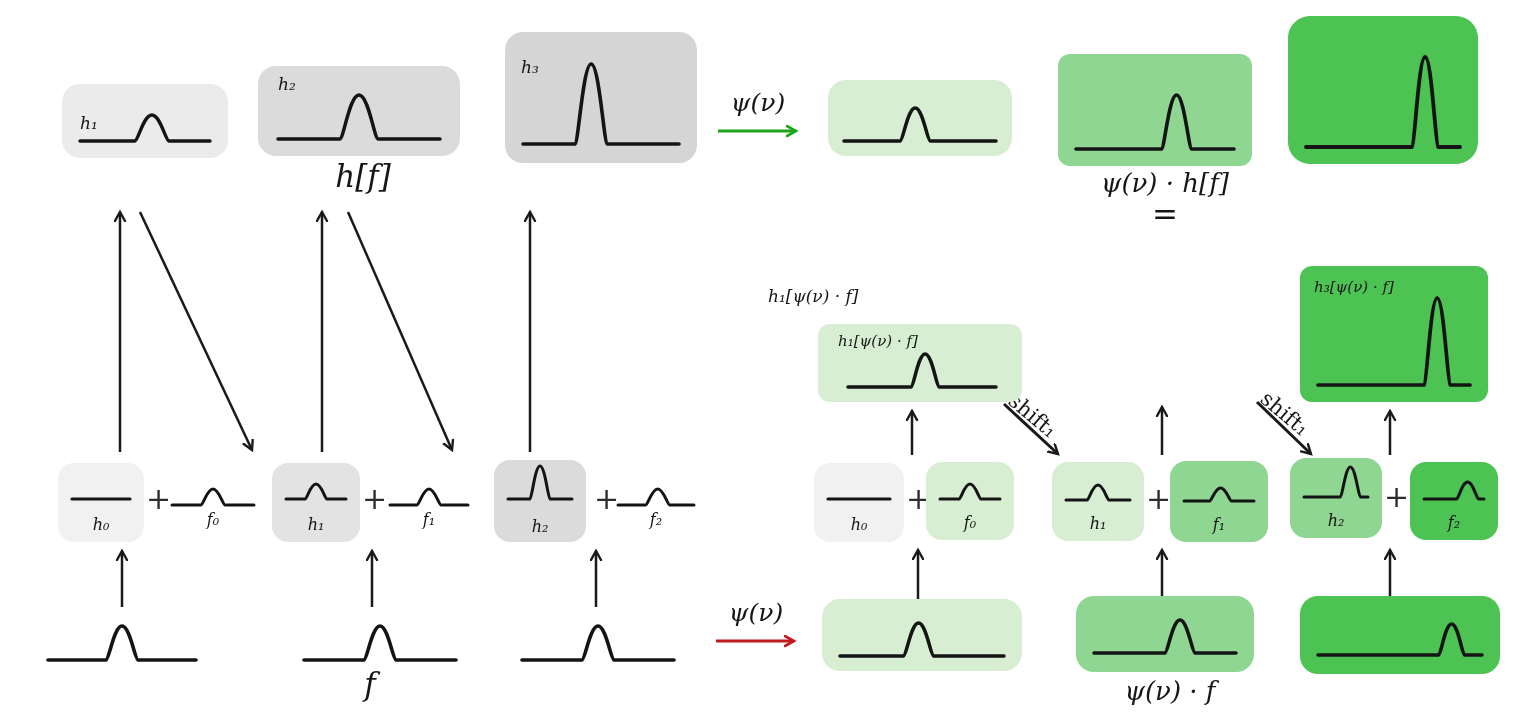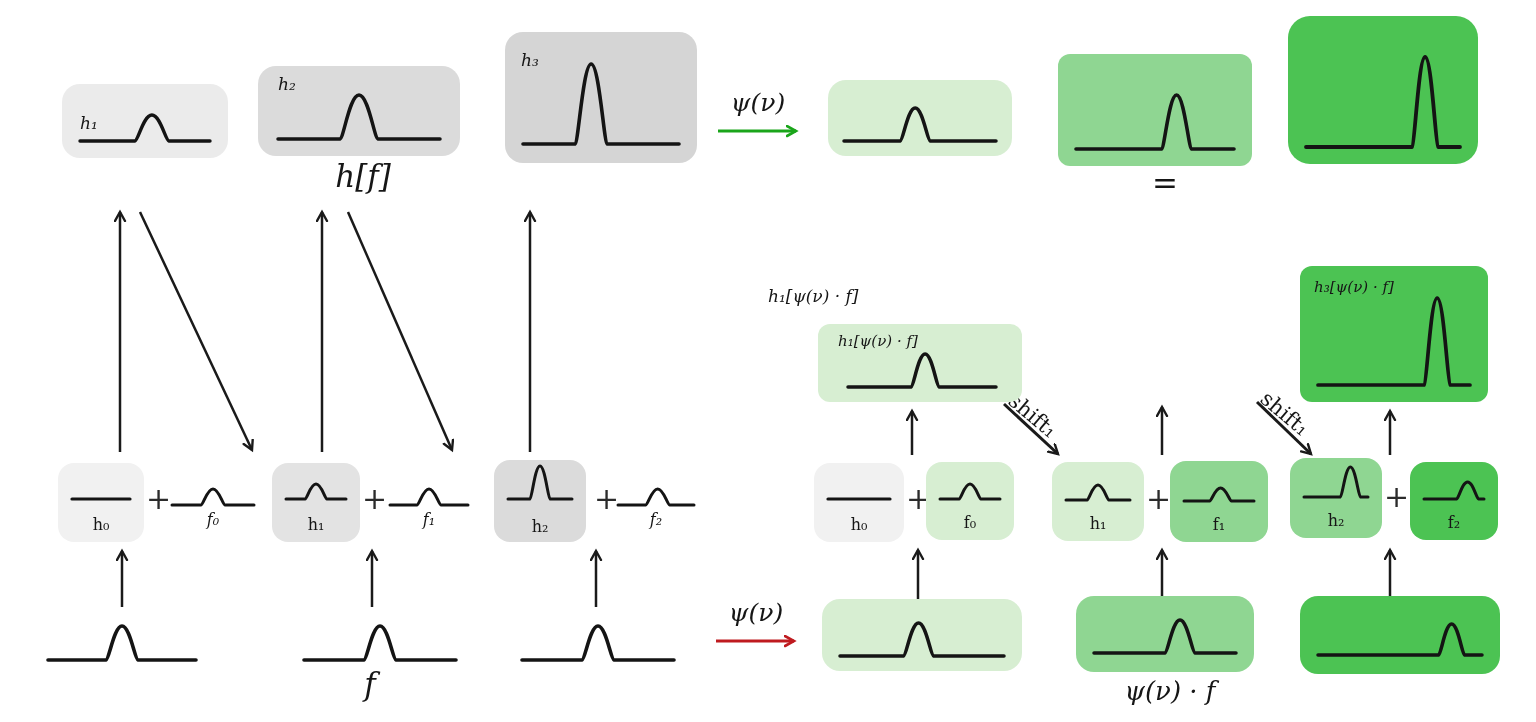--- a/index.html
+++ b/index.html
@@ -12,21 +12,21 @@
   .bg-g50{background:var(--gray-50)}
   .bg-g100{background:var(--gray-100)}
   .bg-g150{background:var(--gray-150)}
   .bg-g200{background:var(--gray-200)}
   .bg-g300{background:var(--gray-300)}
   .bg-gl{background:var(--green-light)}
   .bg-gm{background:var(--green-mid)}
   .bg-gd{background:var(--green-dark)}
   .curve{position:absolute;display:block;overflow:visible;}
   .lbl{position:absolute;font-style:italic;line-height:1;}
-  .plabel{position:absolute;left:0;right:0;bottom:9px;text-align:center;font-size:16px;line-height:1;}
+  .plabel{position:absolute;left:0;right:0;bottom:9px;text-align:center;font-style:italic;font-size:16px;line-height:1;}
   .cap{position:absolute;text-align:center;font-style:italic;line-height:1.05;}
   .plus{position:absolute;font-size:30px;color:#2b2b2b;line-height:1;font-style:normal;}
   .eq{position:absolute;left:1075px;top:168px;width:180px;text-align:center;font-style:italic;}
   .eq .l1{font-size:26px;line-height:1.2;}
   .eq .l2{font-size:31px;line-height:1.0;font-style:normal;}
   .eq .l3{font-size:26px;line-height:1.2;}
   .shift{position:absolute;font-size:21px;font-style:normal;transform-origin:0 0;transform:rotate(40deg);line-height:1;}
   svg#connectors{position:absolute;left:0;top:0;}
 </style>
 </head>
@@ -74,21 +74,21 @@
         <path d="M4 35 L58.900000000000006 35 C62.300000000000004 34.48 67.4 9 75.9 9 C84.4 9 89.5 34.48 92.9 35 L134 35" fill="none" stroke="#141414" stroke-width="3.4" stroke-linecap="round" stroke-linejoin="round"></path>
       </svg>
   </div>
   <div class="box r18 bg-g200" style="left:258px;top:66px;width:202px;height:90px;">
     <span class="lbl" style="left:20px;top:10px;font-size:17px;">h₂</span>
     <svg class="curve" style="left:16px;bottom:12px;height:58px;width:170px;" viewBox="0 0 170 58">
         <path d="M4 53 L66 53 C69.8 52.12 75.5 9 85 9 C94.5 9 100.2 52.12 104 53 L166 53" fill="none" stroke="#141414" stroke-width="3.5" stroke-linecap="round" stroke-linejoin="round"></path>
       </svg>
   </div>
   <div class="box r18 bg-g300" style="left:505px;top:32px;width:192px;height:131px;">
-    <span class="lbl" style="left:16px;top:20px;font-size:17px;text-align:center;">h₃</span>
+    <span class="lbl" style="left:16px;top:27px;font-size:17px;text-align:center;">h₃</span>
     <svg class="curve" style="left:14px;bottom:14px;height:94px;width:164px;" viewBox="0 0 164 94">
         <path d="M4 89 L56.16 89 C59.36 87.4 64.16 9 72.16 9 C80.16 9 84.96 87.4 88.16 89 L160 89" fill="none" stroke="#141414" stroke-width="3.6" stroke-linecap="round" stroke-linejoin="round"></path>
       </svg>
   </div>
   <div class="cap" style="left:298px;top:160px;width:130px;font-size:31px;">h[f]</div>
 
   <div class="box r16 bg-g50" style="left:58px;top:463px;width:86px;height:79px;">
     <svg class="curve" style="left:10px;right:10px;bottom:38px;height:10px;width:66px;" viewBox="0 0 66 10">
         <path d="M4 5 L62 5" fill="none" stroke="#141414" stroke-width="3.2" stroke-linecap="round" stroke-linejoin="round"></path>
       </svg>
@@ -150,20 +150,21 @@
         <path d="M4 63 L89.58 63 C92.58 61.92 97.08 9 104.58 9 C112.08 9 116.58 61.92 119.58 63 L162 63" fill="none" stroke="#141414" stroke-width="3.6" stroke-linecap="round" stroke-linejoin="round"></path>
       </svg>
   </div>
   <div class="box r22 bg-gd" style="left:1288px;top:16px;width:190px;height:148px;">
     <svg class="curve" style="left:14px;bottom:12px;height:104px;width:162px;" viewBox="0 0 162 104">
         <path d="M4 99 L110.12 99 C112.72 97.2 116.62 9 123.12 9 C129.62 9 133.52 97.2 136.12 99 L158 99" fill="none" stroke="#141414" stroke-width="3.8" stroke-linecap="round" stroke-linejoin="round"></path>
       </svg>
   </div>
 
   <div class="eq">
+    <div class="l1">ψ(ν) · h[f]</div>
     <div class="l2">=</div>
   </div>
 
   <span class="lbl" style="left:768px;top:288px;font-size:17px;">h₁[ψ(ν) · f]</span>
   <div class="box r20 bg-gl" style="left:818px;top:324px;width:204px;height:78px;">
     <span class="lbl" style="left:20px;top:10px;font-size:15px;">h₁[ψ(ν) · f]</span>
     <svg class="curve" style="left:26px;bottom:10px;height:46px;width:156px;" viewBox="0 0 156 46">
         <path d="M4 41 L67.12 41 C69.92 40.34 74.12 8 81.12 8 C88.12 8 92.32000000000001 40.34 95.12 41 L152 41" fill="none" stroke="#141414" stroke-width="3.5" stroke-linecap="round" stroke-linejoin="round"></path>
       </svg>
   </div>

